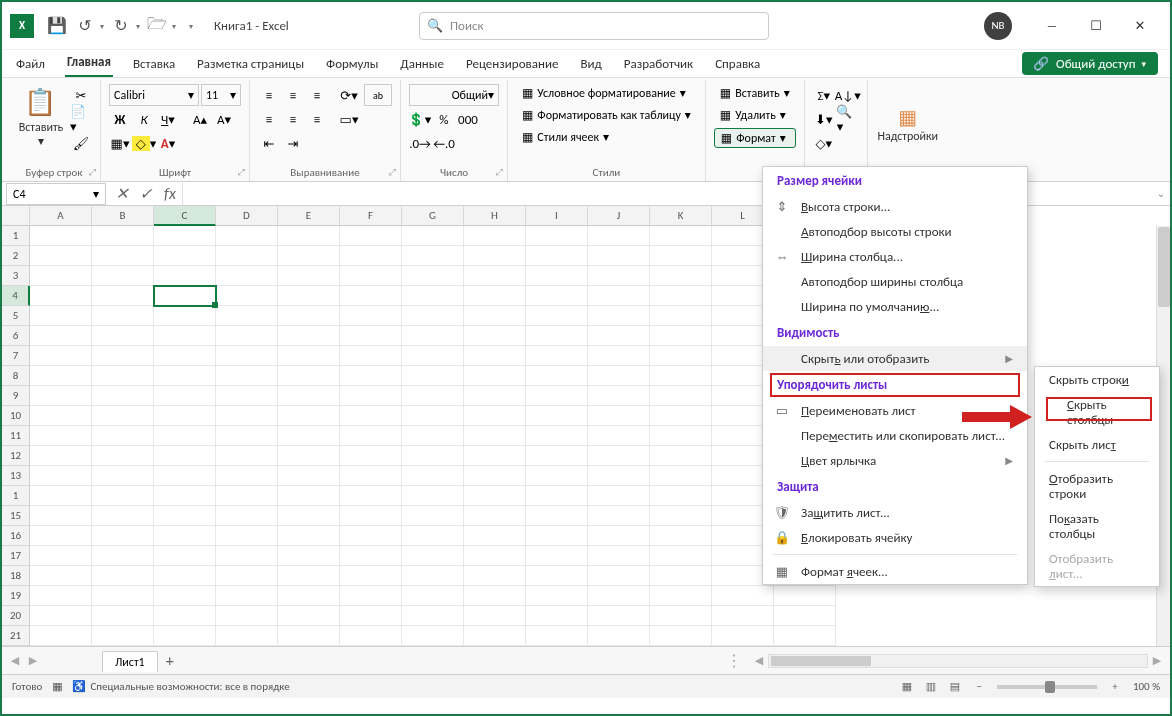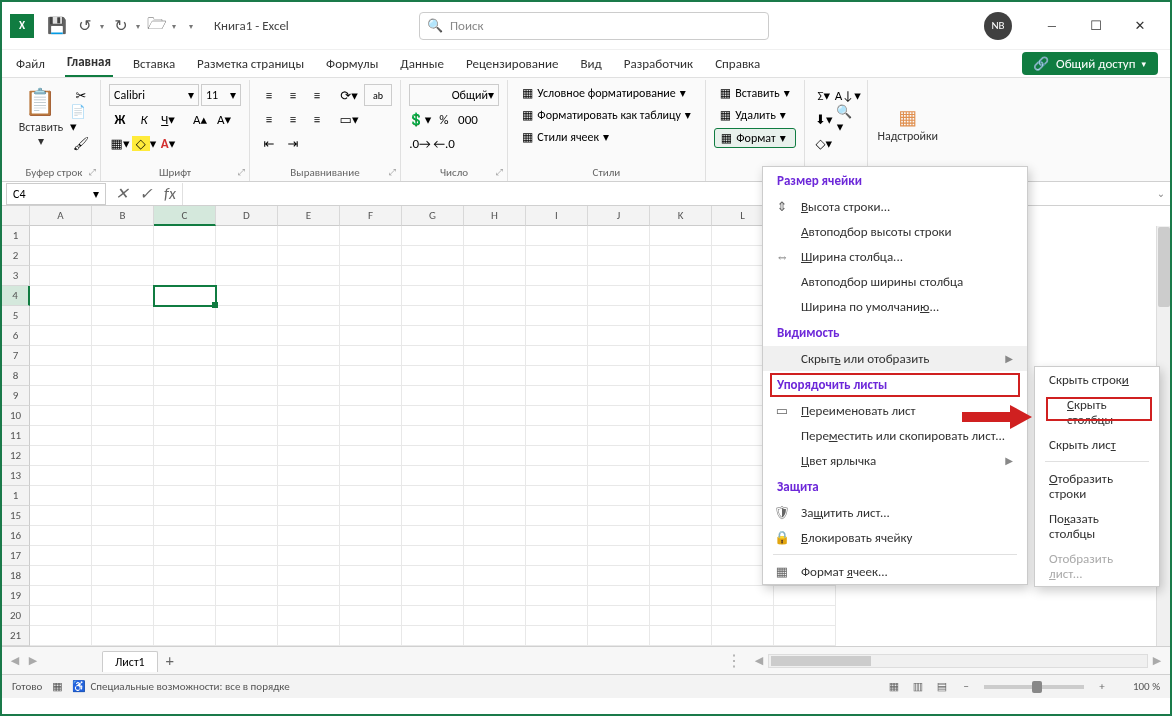--- a/index.html
+++ b/index.html
@@ -704,21 +704,21 @@
   <span style="margin:0 10px">▦</span>
   <span>♿</span>
   <span style="margin-left:4px">Специальные возможности: все в порядке</span>
   <div class="spacer"></div>
   <div class="viewbtn">▦</div>
   <div class="viewbtn">▥</div>
   <div class="viewbtn">▤</div>
   <div class="viewbtn">−</div>
   <div class="slider"></div>
   <div class="viewbtn">+</div>
-  <span style="margin-left:19px">100 %</span>
+  <span style="margin-left:6px">100 %</span>
 </div>
 
 <div class="menu menu1">
   <div class="mhdr">Размер ячейки</div>
   <div class="mitem">
       <span class="micon">⇕</span>
       <span><span class="u">В</span>ысота строки...</span>
     </div>
   <div class="mitem">
       <span><span class="u">А</span>втоподбор высоты строки</span>

